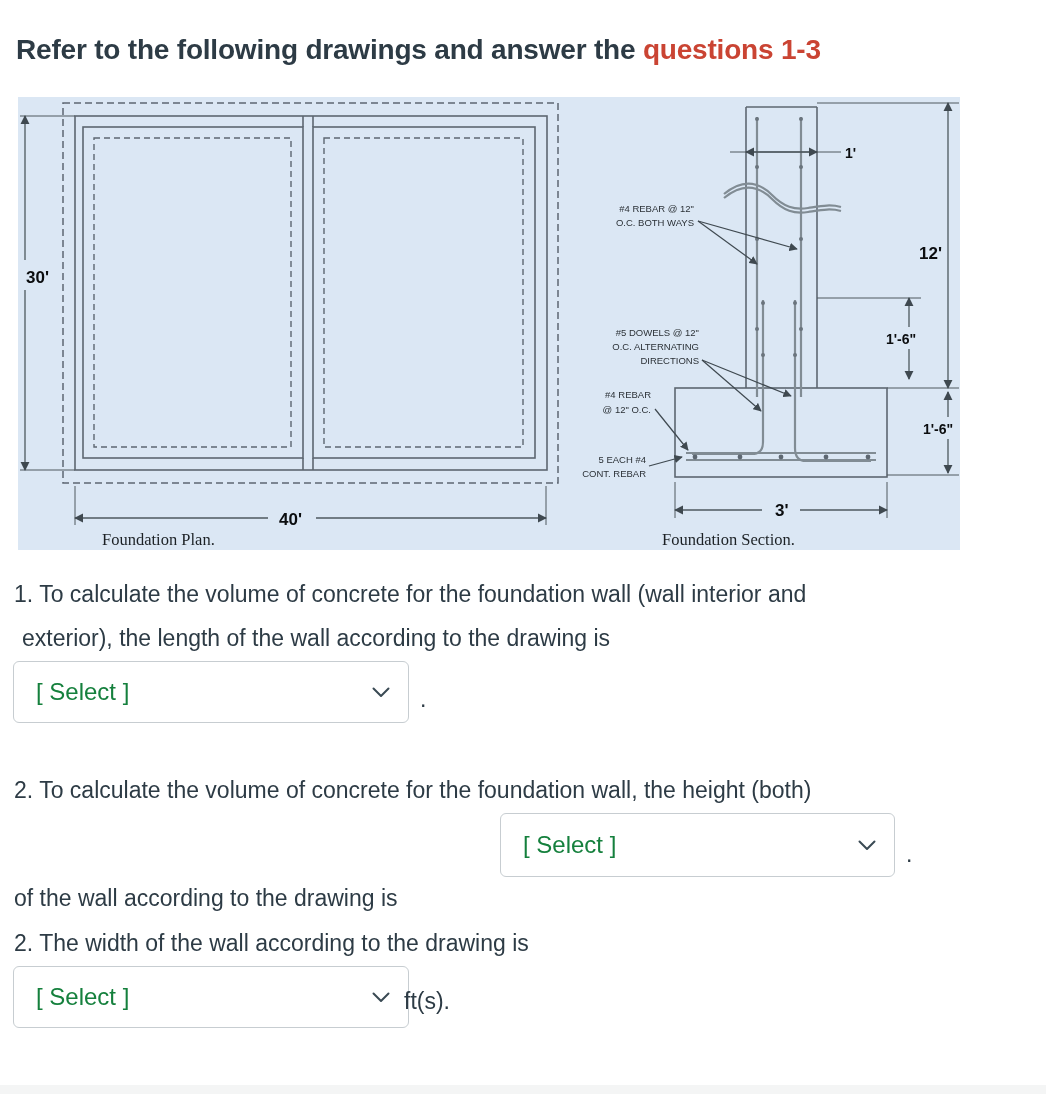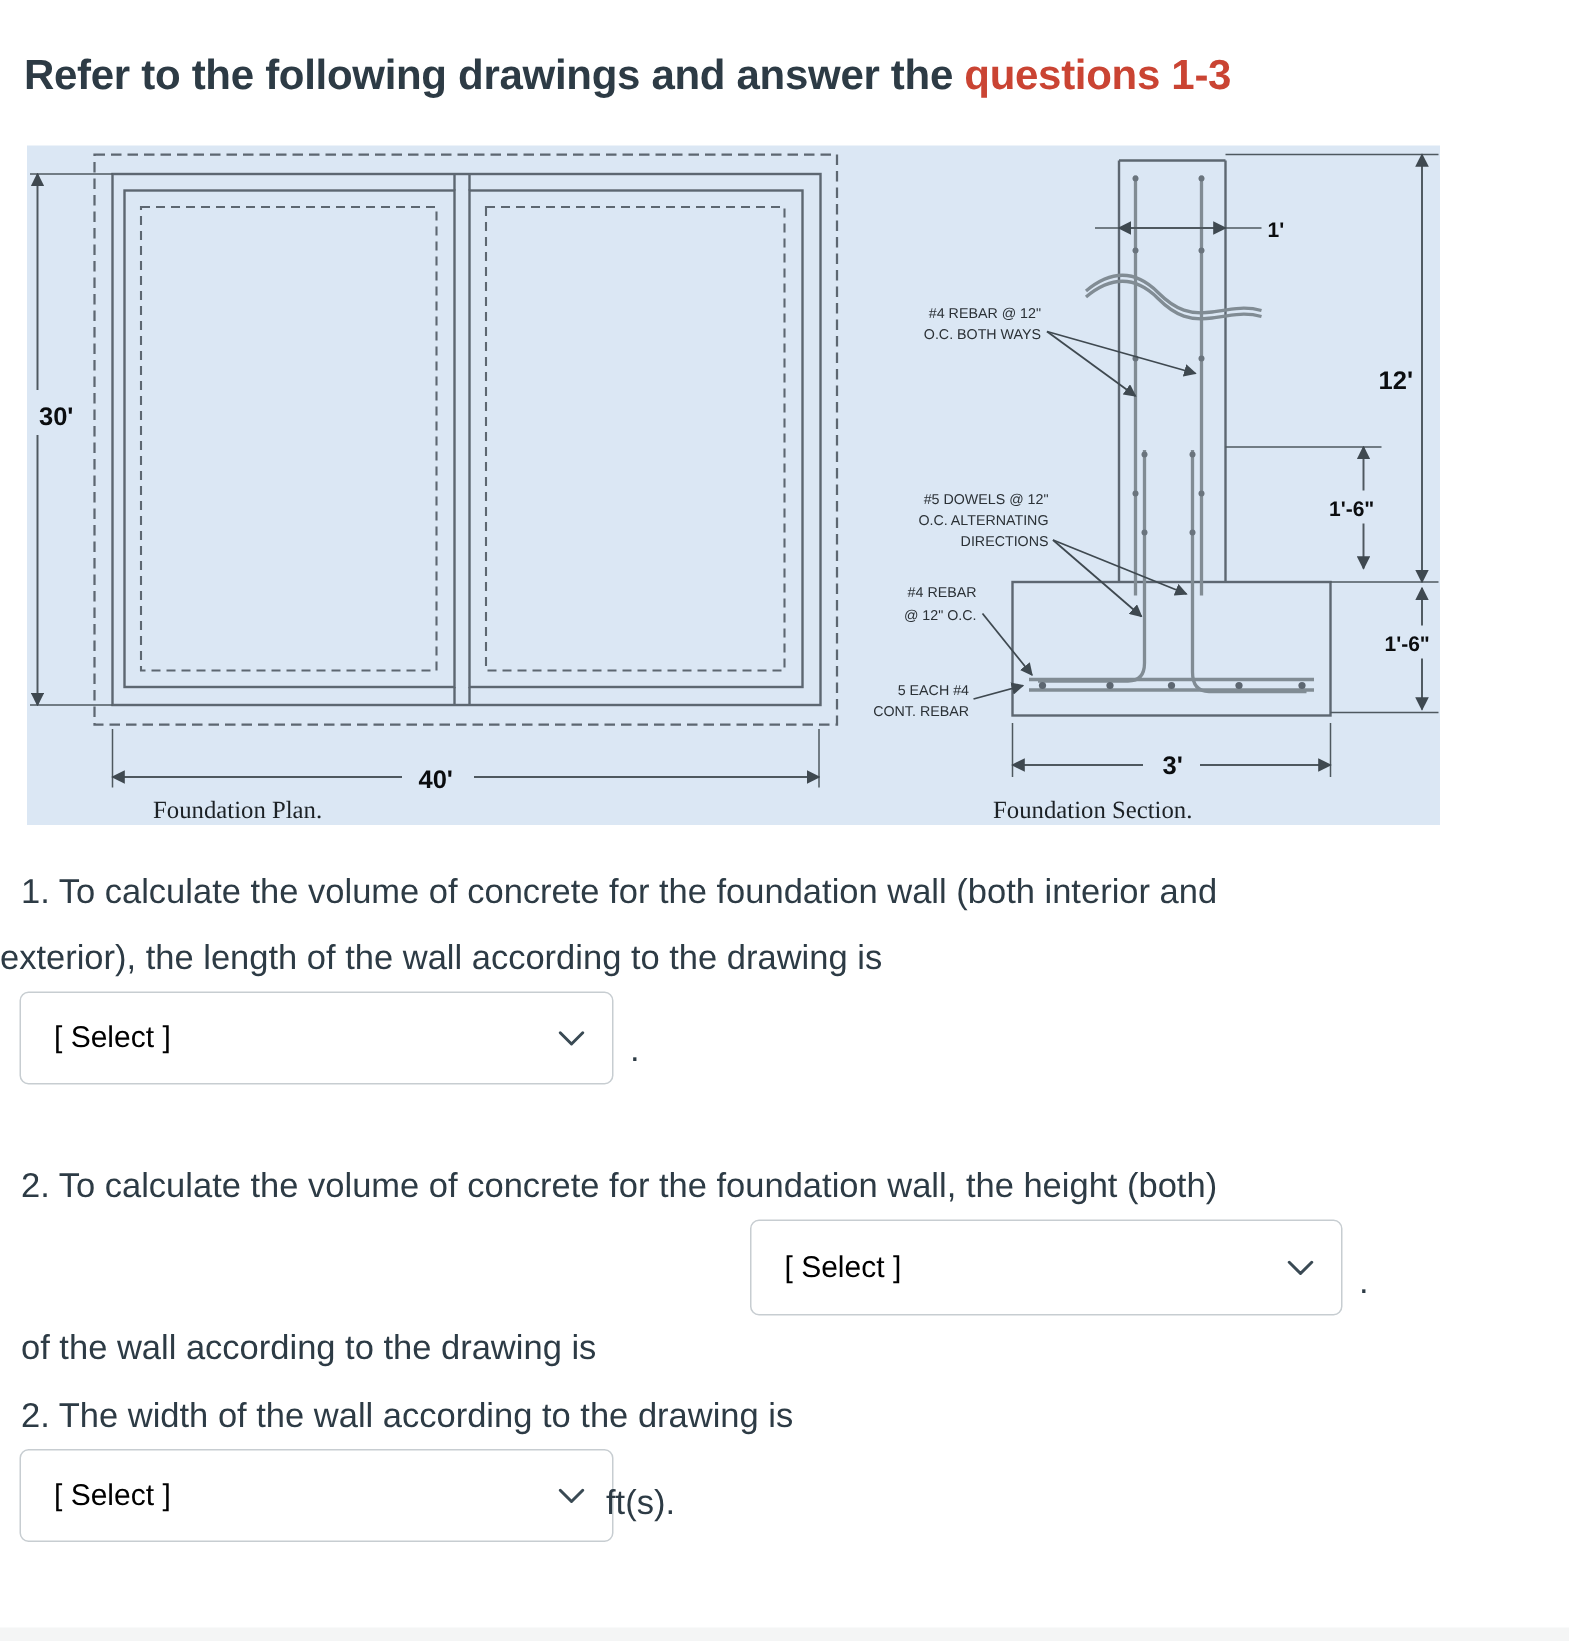--- a/index.html
+++ b/index.html
@@ -41,21 +41,21 @@
   
   .dropdown{
     box-sizing:border-box;
     background:#fff;
     border:1px solid #c7cdd1;
     border-radius:6px;
     display:flex;align-items:center;
     padding:0 18px 0 22px;
     cursor:pointer;
   }
-  .dropdown .dd-label{font-size:20px;color:#000000;flex:1;}
+  .dropdown .dd-label{font-size:24px;color:#15803d;flex:1;}
   .dropdown .chev{flex:none;display:block;}
   .punct{font-size:23px;}
   .bottom-bar{left:0;top:1085px;width:1046px;height:9px;background:#f4f5f5;}
 </style>
 </head>
 <body>
 
 <div class="abs page-title">
   <span>Refer to the following drawings and answer the </span><span class="hl">questions 1-3</span>
 </div>
@@ -181,22 +181,22 @@
 
     <text x="628" y="366" text-anchor="end" class="ann">5 EACH #4</text>
     <text x="628" y="380" text-anchor="end" class="ann">CONT. REBAR</text>
     <line x1="631" y1="369" x2="664" y2="360" class="leader" marker-end="url(#arw)"></line>
 
     <text x="644" y="448" class="cap">Foundation Section.</text>
   </g>
 </svg>
 </div>
 
-<div class="abs qtext" style="left:14px;top:580px;"><span>1. To calculate the volume of concrete for the </span><b>foundation wall</b><span> (both interior and</span></div>
-<div class="abs qtext" style="left:0;top:624px;">exterior), the length of the wall according to the drawing is</div>
+<div class="abs qtext" style="left:14px;top:580px;"><span>1. To calculate the volume of concrete for the </span><b>foundation wall</b><span> (wall interior and</span></div>
+<div class="abs qtext" style="left:22px;top:624px;">exterior), the length of the wall according to the drawing is</div>
 <div class="abs dropdown" style="left:13px;top:661px;width:396px;height:62px;">
   <span class="dd-label">[ Select ]</span>
   <svg class="chev" width="18" height="11" viewBox="0 0 18 11">
       <polyline points="1.5,1.5 9,9 16.5,1.5" fill="none" stroke="#3a4a54" stroke-width="2" stroke-linecap="round" stroke-linejoin="round"></polyline>
     </svg>
 </div>
 <div class="abs punct" style="left:420px;top:686px;">.</div>
 
 <div class="abs qtext" style="left:14px;top:776px;"><span>2. To calculate the volume of concrete for the </span><b>foundation wall</b><span>, the height (both)</span></div>
 <div class="abs qtext" style="left:14px;top:840px;margin-top:44px;">of the wall according to the drawing is</div>

